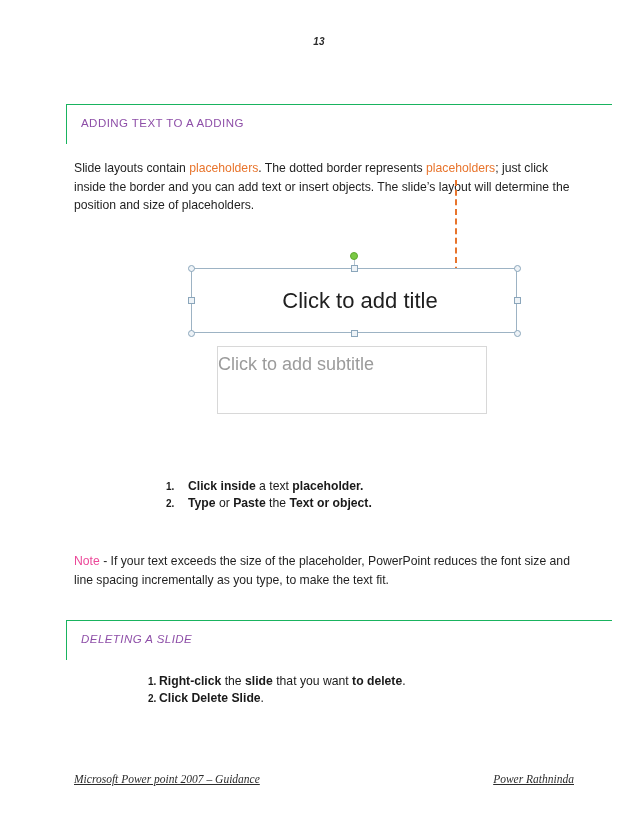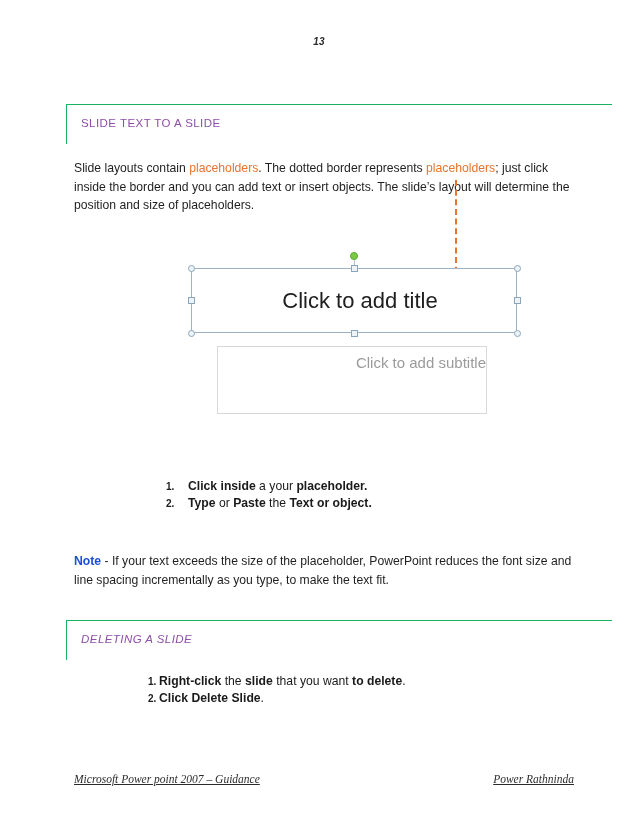--- a/index.html
+++ b/index.html
@@ -64,21 +64,21 @@
     left: 74px;
     width: 500px;
     font-size: 12.2px;
     line-height: 18.5px;
     color: #1f1f1f;
   }
   #para-intro { top: 159px; }
   #para-note  { top: 552px; width: 500px; }
 
   .hl-orange { color: #e8742c; font-weight: 400; }
-  .hl-red    { color: #1d4ed8; font-weight: 700; }
+  .hl-red    { color: #ec4899; font-weight: 400; }
   .b         { font-weight: 700; }
 
   
   .slide-mock {
     position: absolute;
     left: 0;
     top: 0;
     width: 638px;
     height: 826px;
     pointer-events: none;
@@ -112,22 +112,22 @@
     width: 270px;
     height: 68px;
     border: 1px solid #d8d8d8;
     box-sizing: border-box;
     background: #ffffff;
   }
   .subtitle-box .ph-text {
     position: absolute;
     left: 0; right: 0;
     top: 7px;
-    text-align: right;
-    font-size: 15px;
+    text-align: left;
+    font-size: 18px;
     color: #9b9b9b;
   }
 
   
   .handle {
     position: absolute;
     width: 7px;
     height: 7px;
     background: #eef3f7;
     border: 1.2px solid #8ba6bb;
@@ -205,21 +205,21 @@
   }
 </style>
 </head>
 <body>
 
 <div class="page">
 
   <div class="page-number">13</div>
 
   <div class="section-head" id="head-adding">
-    <span class="head-text">SLIDE TEXT TO A SLIDE</span>
+    <span class="head-text">ADDING TEXT TO A ADDING</span>
   </div>
 
   <div class="para" id="para-intro"><span>Slide layouts contain </span><span class="hl-orange">placeholders</span><span>. The dotted border represents </span><span class="hl-orange">placeholders</span><span>; just click inside the border and you can add text or insert objects. The slide’s layout will determine the position and size of placeholders.</span></div>
 
   <div class="slide-mock">
 
     <div class="callout"></div>
     <div class="callout-head"></div>
 
     <div class="title-box">
@@ -240,21 +240,21 @@
     <div class="handle" style="left:513.5px; top:297px;"></div>
 
     <div class="subtitle-box">
       <span class="ph-text">Click to add subtitle</span>
     </div>
   </div>
 
   <div class="num-list" id="list-add">
     <div class="num-row">
       <span class="num">1.</span>
-      <span><span class="b">Click inside</span><span> a your </span><span class="b">placeholder.</span></span>
+      <span><span class="b">Click inside</span><span> a text </span><span class="b">placeholder.</span></span>
     </div>
     <div class="num-row">
       <span class="num">2.</span>
       <span><span class="b">Type</span><span> or </span><span class="b">Paste</span><span> the </span><span class="b">Text or object.</span></span>
     </div>
   </div>
 
   <div class="para" id="para-note"><span class="hl-red">Note</span><span> - If your text exceeds the size of the placeholder, PowerPoint reduces the font size and line spacing incrementally as you type, to make the text fit.</span></div>
 
   <div class="section-head" id="head-deleting">

